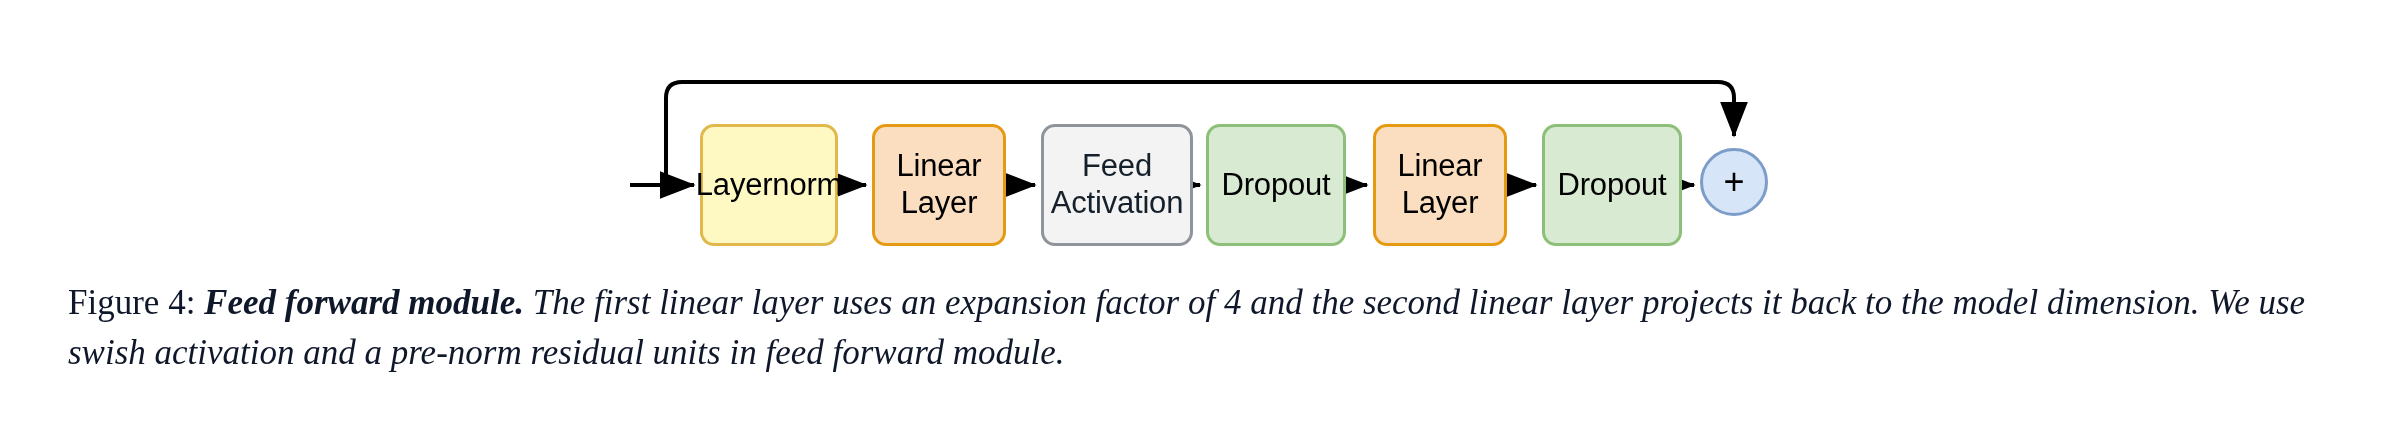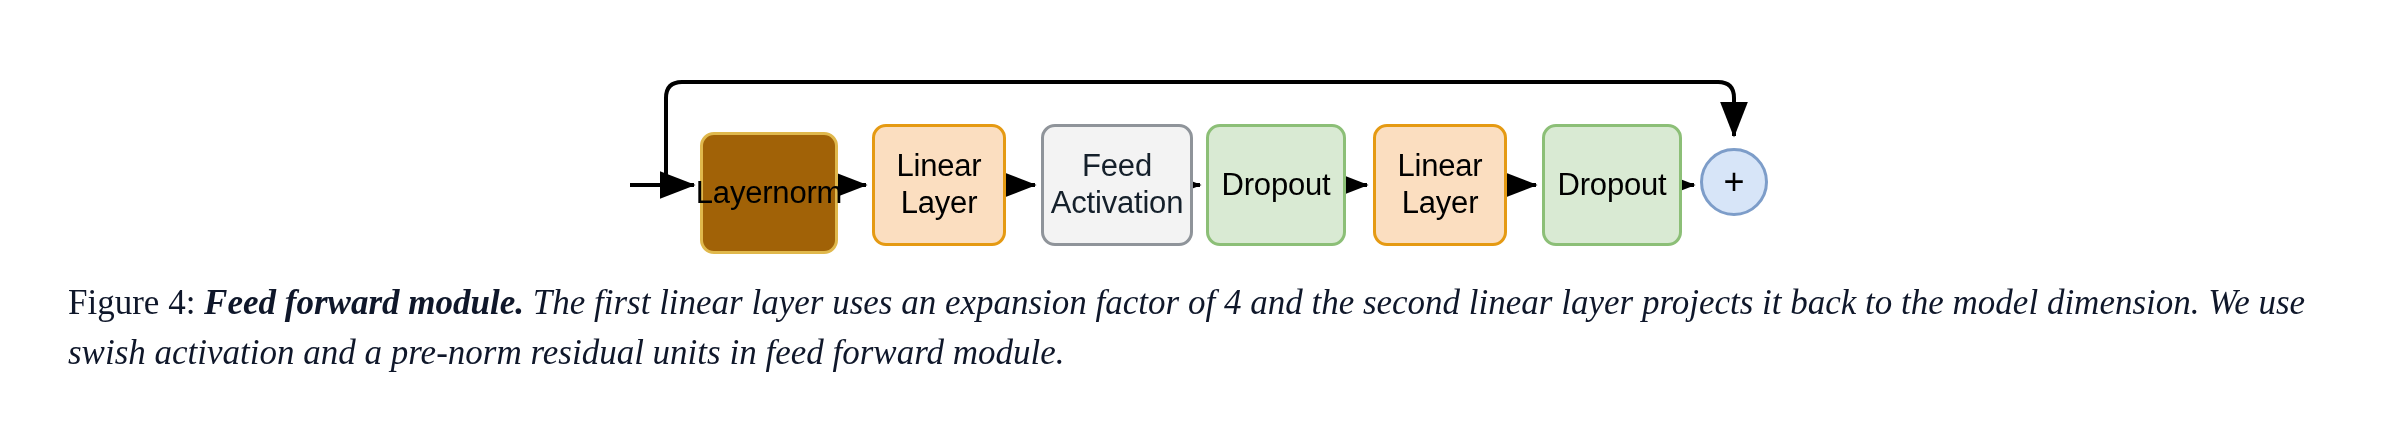--- a/index.html
+++ b/index.html
@@ -114,21 +114,21 @@
 
       <line x1="1346" y1="185" x2="1367" y2="185" stroke="#000000" stroke-width="4" marker-end="url(#arrowhead)"></line>
 
       <line x1="1507" y1="185" x2="1536" y2="185" stroke="#000000" stroke-width="4" marker-end="url(#arrowhead)"></line>
 
       <line x1="1682" y1="185" x2="1694" y2="185" stroke="#000000" stroke-width="4" marker-end="url(#arrowhead)"></line>
 
       <path d="M 666 185 L 666 98 Q 666 82 682 82 L 1718 82 Q 1734 82 1734 98 L 1734 136" fill="none" stroke="#000000" stroke-width="4" marker-end="url(#arrowhead)"></path>
     </svg>
 
-    <div class="node-box" style="left:700px; top:132px; width:138px; height:122px; background:#a16207; border-color:#e0b84c;">
+    <div class="node-box" style="left:700px; top:124px; width:138px; height:122px; background:#fef9c3; border-color:#e0b84c;">
       <span class="node-label">Layernorm</span>
     </div>
 
     <div class="node-box" style="left:872px; top:124px; width:134px; height:122px; background:#fbdec0; border-color:#e59a13;">
       <span class="node-label">Linear
 Layer</span>
     </div>
 
     <div class="node-box" style="left:1041px; top:124px; width:152px; height:122px; background:#f3f3f3; border-color:#8f949a; color:#15202b;">
       <span class="node-label">Feed

